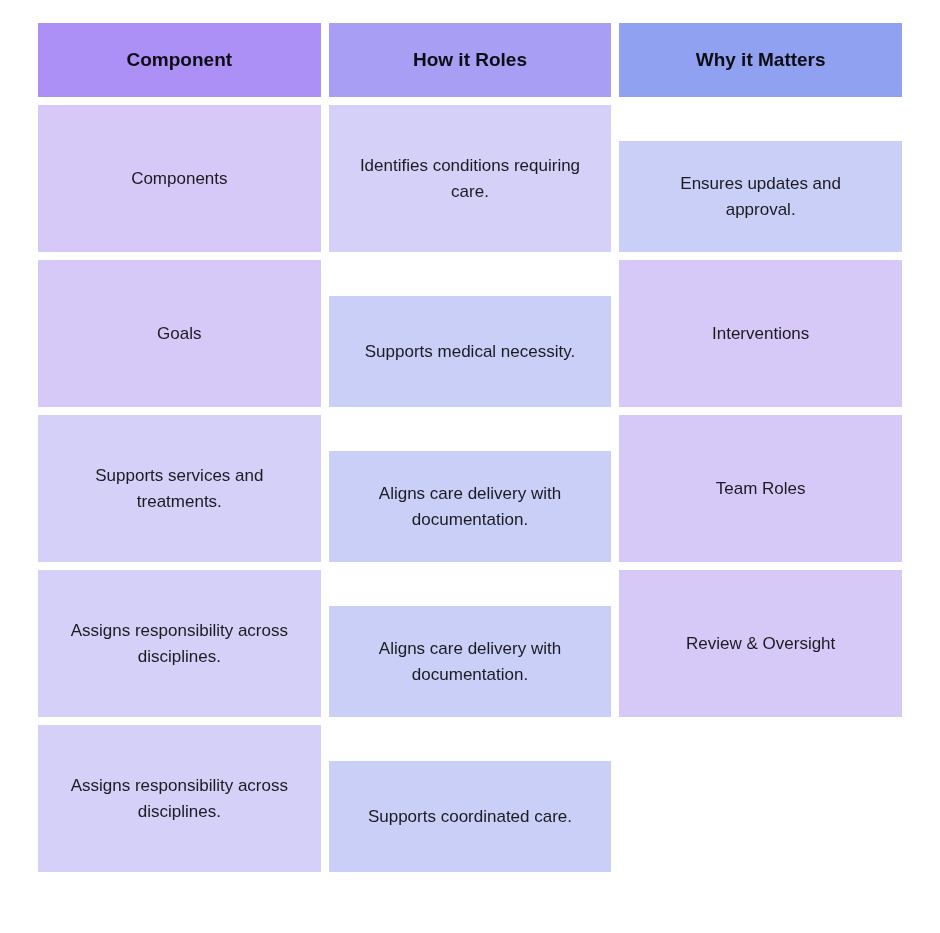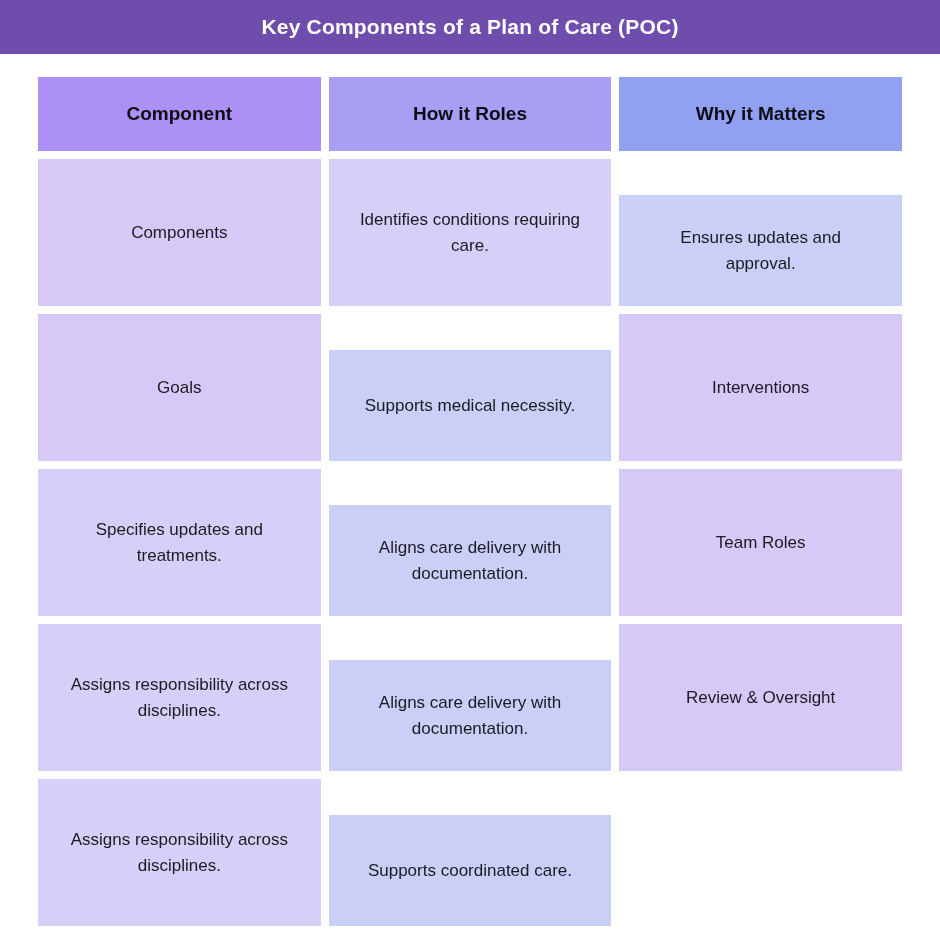--- a/index.html
+++ b/index.html
@@ -72,39 +72,36 @@
   .h-col3 { background: var(--header-col3); }
   .b-col1 { background: var(--body-col1); }
   .b-col2 { background: var(--body-col2); }
   .b-col3 { background: var(--body-col3); margin-top: 36px; }
 </style>
 </head>
 <body>
 
 <div class="page">
 
-  <div class="banner">
-    <span class="title">Key Components of a Plan of Care (POC)</span>
-  </div>
 
   <div class="table-grid">
 
     <div class="cell header h-col1">Component</div>
     <div class="cell header h-col2">How it Roles</div>
     <div class="cell header h-col3">Why it Matters</div>
 
     <div class="cell b-col1">Components</div>
     <div class="cell b-col2">Identifies conditions requiring care.</div>
     <div class="cell b-col3">Ensures updates and approval.</div>
 
     <div class="cell b-col1">Goals</div>
     <div class="cell b-col3">Supports medical necessity.</div>
 
     <div class="cell b-col1">Interventions</div>
-    <div class="cell b-col2">Specifies updates and treatments.</div>
+    <div class="cell b-col2">Supports services and treatments.</div>
     <div class="cell b-col3">Aligns care delivery with documentation.</div>
 
     <div class="cell b-col1">Team Roles</div>
     <div class="cell b-col2">Assigns responsibility across disciplines.</div>
     <div class="cell b-col3">Aligns care delivery with documentation.</div>
 
     <div class="cell b-col1">Review &amp; Oversight</div>
     <div class="cell b-col2">Assigns responsibility across disciplines.</div>
     <div class="cell b-col3">Supports coordinated care.</div>
 

